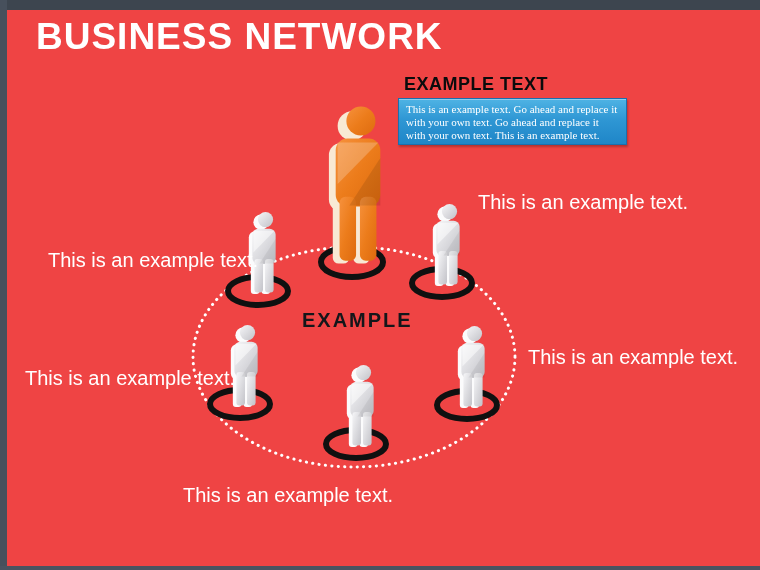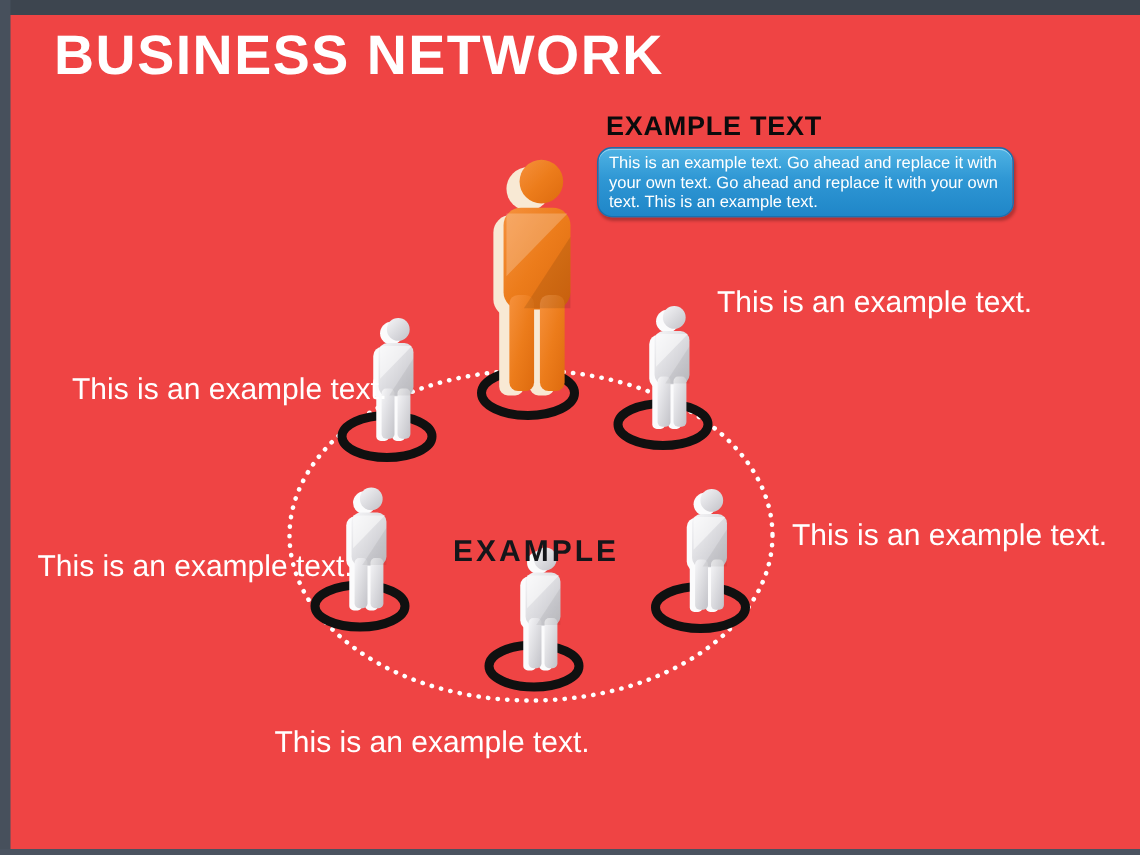--- a/index.html
+++ b/index.html
@@ -33,40 +33,40 @@
     left: 404px; top: 74px;
     font-size: 18px;
     font-weight: 700;
     letter-spacing: 0.5px;
     color: #0B0B0C;
   }
 
   .callout-box {
     position: absolute;
     left: 398px; top: 98px;
-    width: 278px; height: 47px;
+    width: 229px; height: 47px;
     background: linear-gradient(180deg, #4FB3E4 0%, #2F97D4 45%, #1F86C8 100%);
     border: 1px solid #1A6FAE;
-    border-radius: 10px;
+    border-radius: 0;
     box-shadow: inset 0 1px 0 rgba(255,255,255,0.35), 1px 2px 2px rgba(0,0,0,0.25);
     padding: 4px 7px;
     color: #FFFFFF;
     font-size: 11px;
     line-height: 12.8px;
+    font-family: Liberation Serif, serif;
   }
 
   .center-label {
     position: absolute;
     left: 302px; top: 309px;
     font-size: 20px;
     font-weight: 800;
     letter-spacing: 2px;
     line-height: 23px;
     color: #14161A;
-    margin-top: 48px;
   }
 
   .caption {
     position: absolute;
     color: #FFFFFF;
     font-size: 20px;
     white-space: nowrap;
   }
   .caption-1 { left: 478px; top: 191px; }
   .caption-2 { left: 48px;  top: 249px; }

